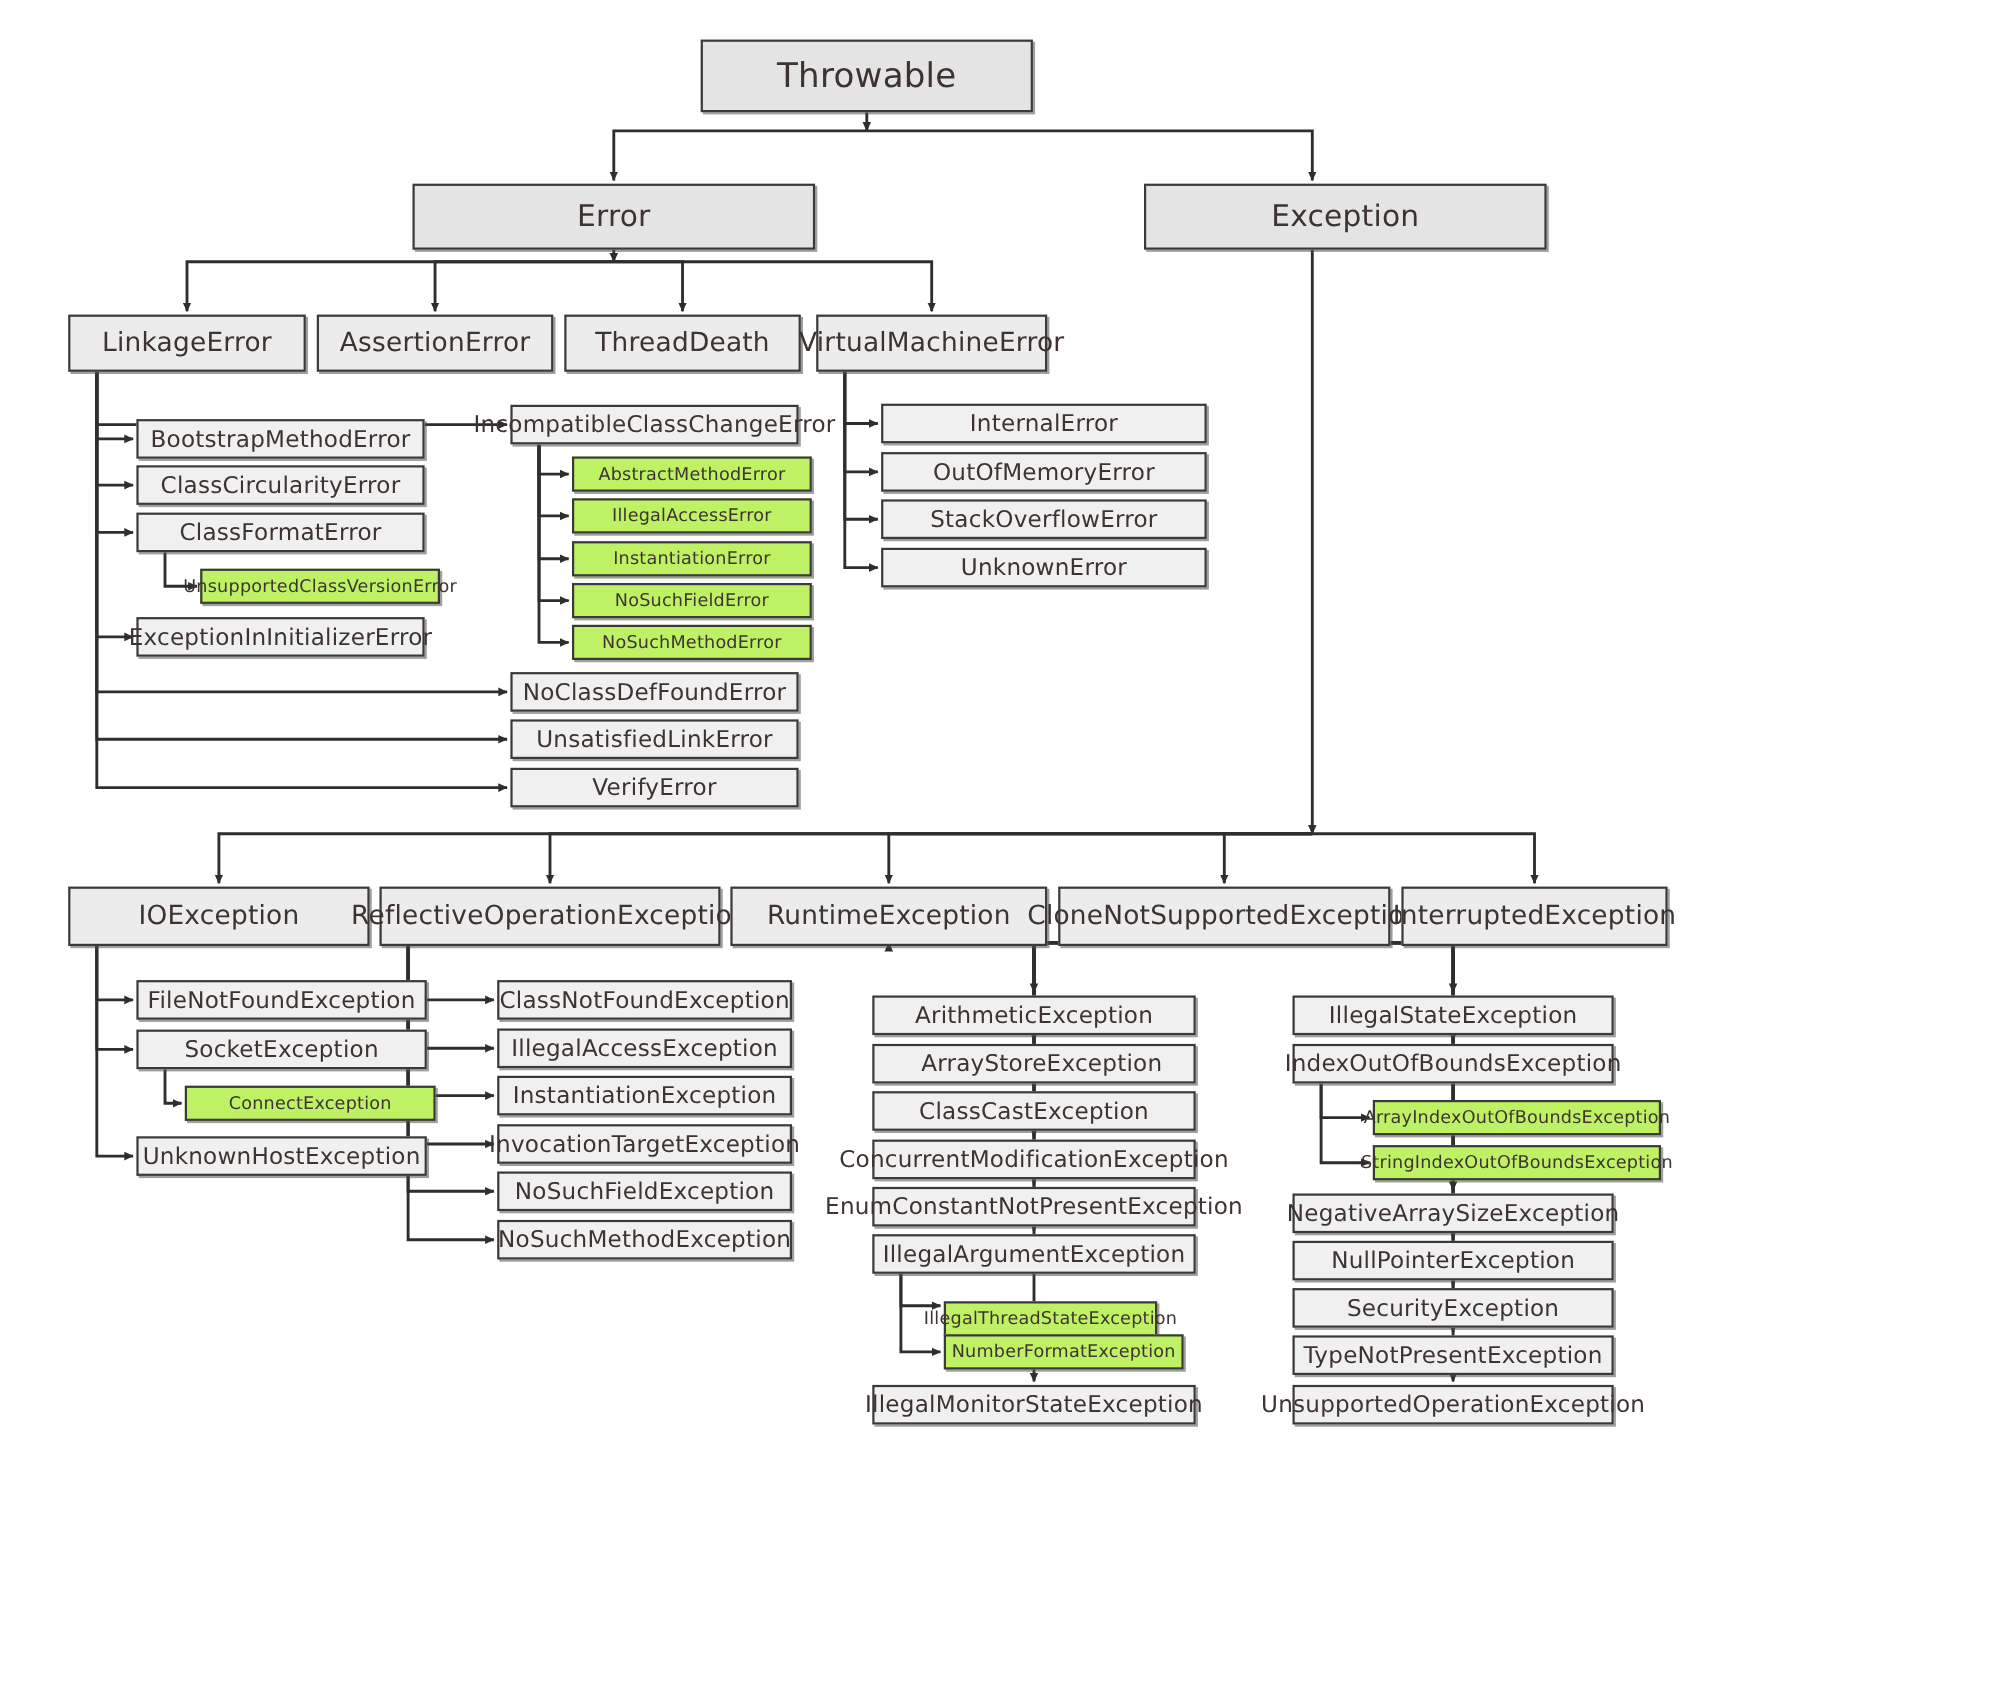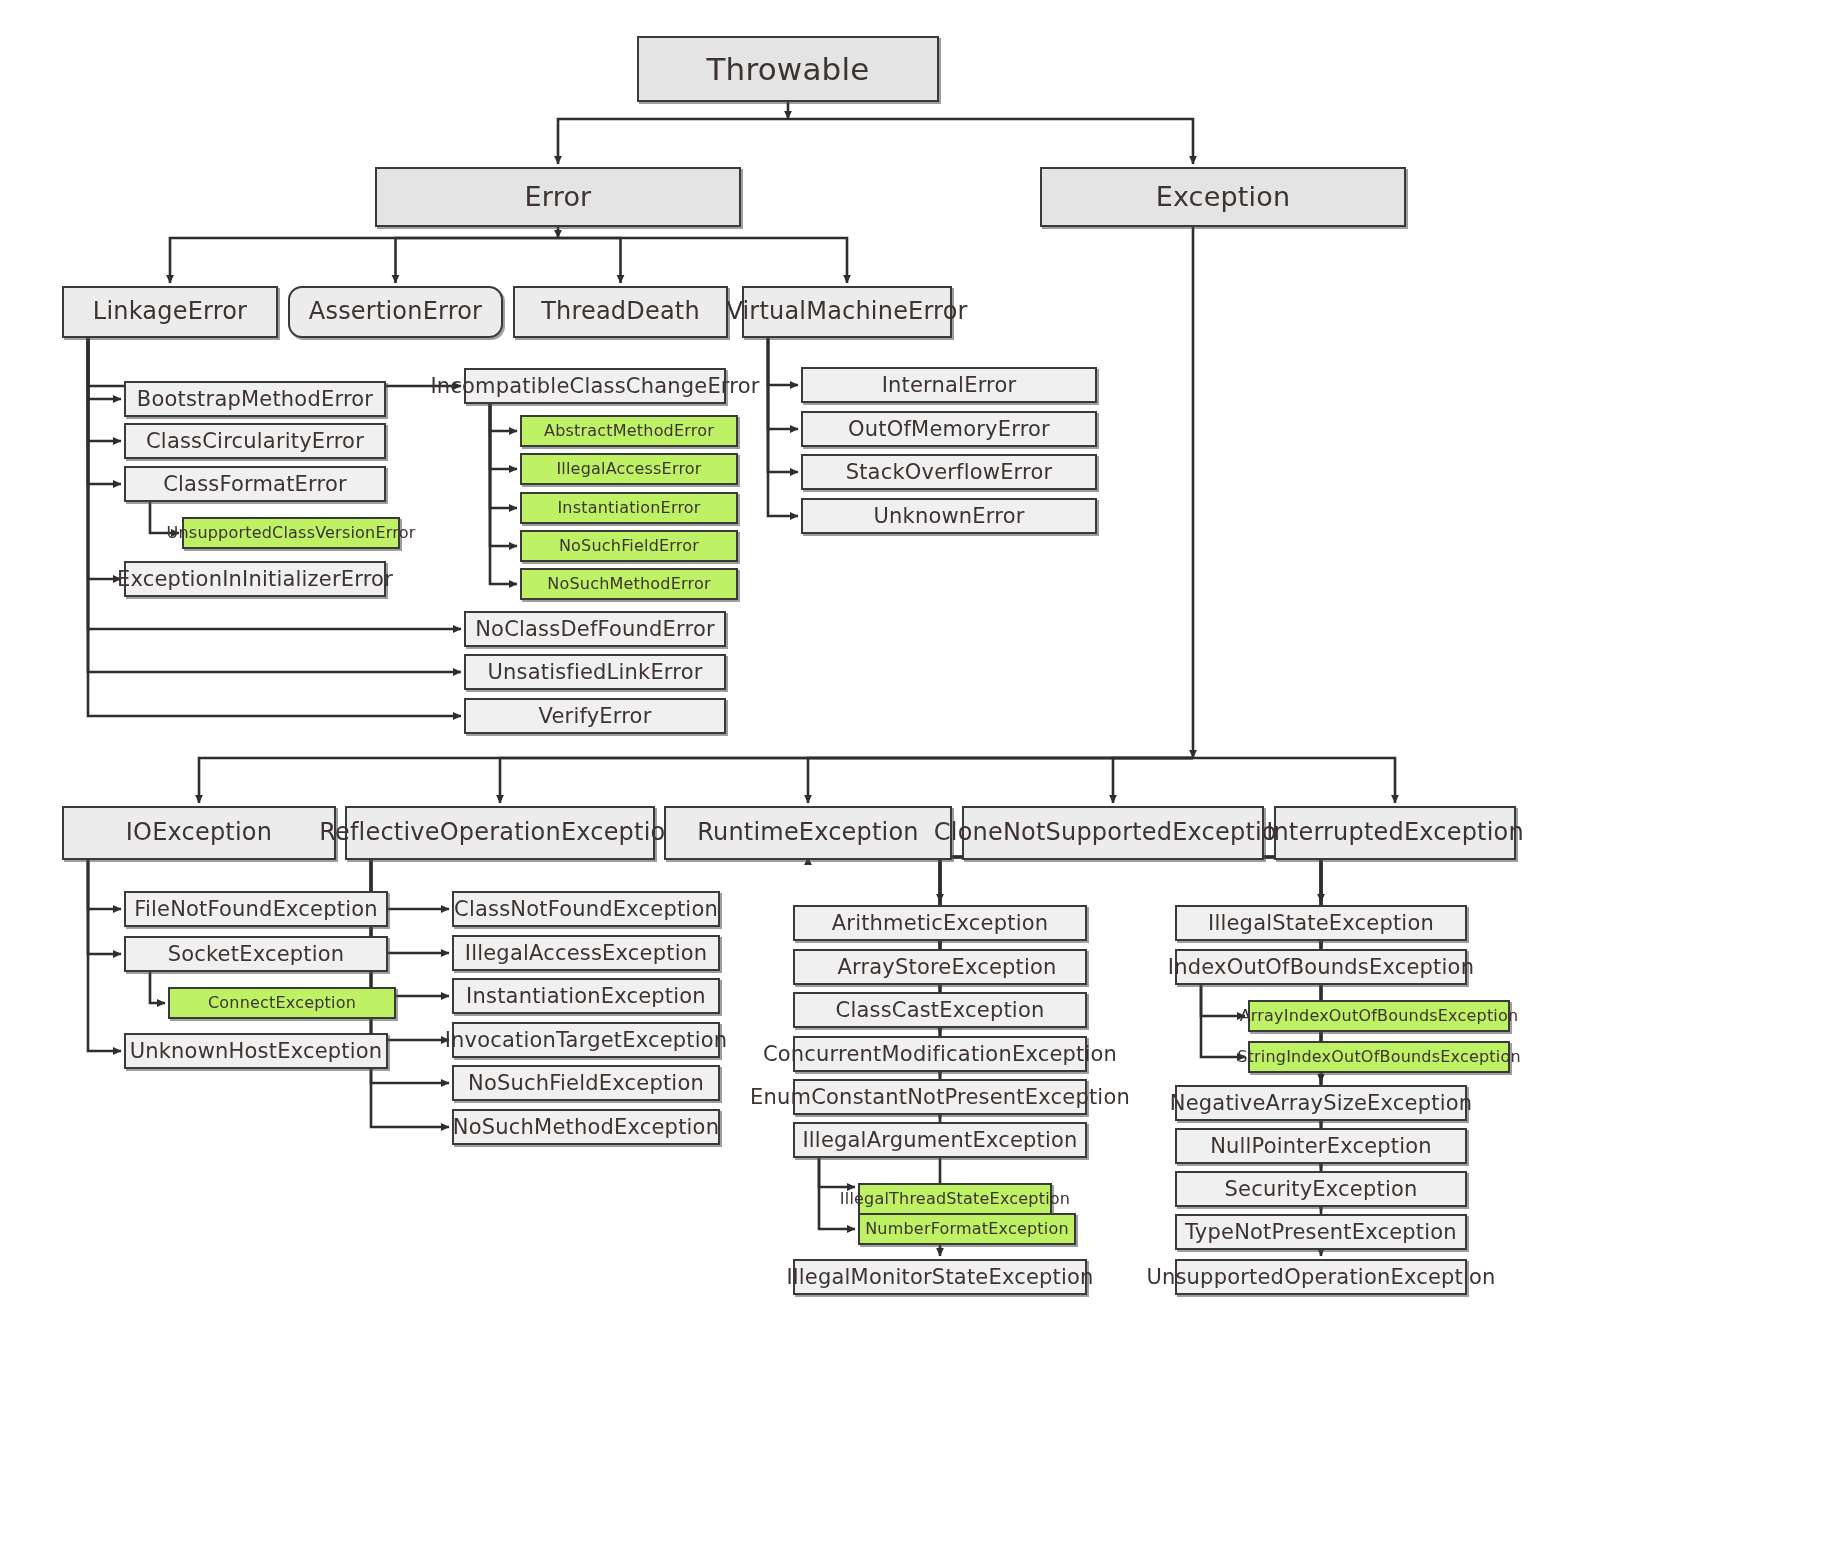--- a/index.html
+++ b/index.html
@@ -142,21 +142,21 @@
         <path d="M1201,985 L1201,1016 L1245,1016" marker-end="url(#arrow)"></path>
         <path d="M1201,985 L1201,1057 L1245,1057" marker-end="url(#arrow)"></path>
       </g>
   </svg>
 
   <div id="node-layer">
       <div class="node lvl-root" style="left: 637px; top: 36px; width: 302px; height: 66px;">Throwable</div>
       <div class="node lvl-1" style="left: 375px; top: 167px; width: 366px; height: 60px;">Error</div>
       <div class="node lvl-1" style="left: 1010px; top: 167px; width: 366px; height: 60px; margin-left: 30px;">Exception</div>
       <div class="node lvl-2" style="left: 62px; top: 286px; width: 216px; height: 52px;">LinkageError</div>
-      <div class="node lvl-2" style="left: 288px; top: 286px; width: 215px; height: 52px; border-radius: 14px;">AssertionError</div>
+      <div class="node lvl-2" style="left: 288px; top: 286px; width: 215px; height: 52px;">AssertionError</div>
       <div class="node lvl-2" style="left: 513px; top: 286px; width: 215px; height: 52px;">ThreadDeath</div>
       <div class="node lvl-2" style="left: 742px; top: 286px; width: 210px; height: 52px;">VirtualMachineError</div>
       <div class="node lvl-3" style="left: 124px; top: 381px; width: 262px; height: 36px;">BootstrapMethodError</div>
       <div class="node lvl-3" style="left: 124px; top: 423px; width: 262px; height: 36px;">ClassCircularityError</div>
       <div class="node lvl-3" style="left: 124px; top: 466px; width: 262px; height: 36px;">ClassFormatError</div>
       <div class="node lvl-4" style="left: 182px; top: 517px; width: 218px; height: 32px;">UnsupportedClassVersionError</div>
       <div class="node lvl-3" style="left: 124px; top: 561px; width: 262px; height: 36px;">ExceptionInInitializerError</div>
       <div class="node lvl-3" style="left: 464px; top: 368px; width: 262px; height: 36px;">IncompatibleClassChangeError</div>
       <div class="node lvl-4" style="left: 520px; top: 415px; width: 218px; height: 32px;">AbstractMethodError</div>
       <div class="node lvl-4" style="left: 520px; top: 453px; width: 218px; height: 32px;">IllegalAccessError</div>

